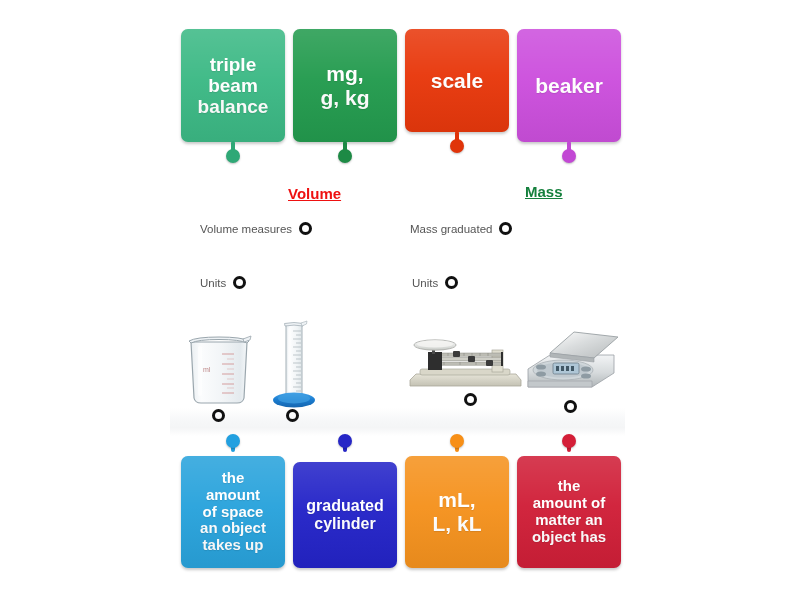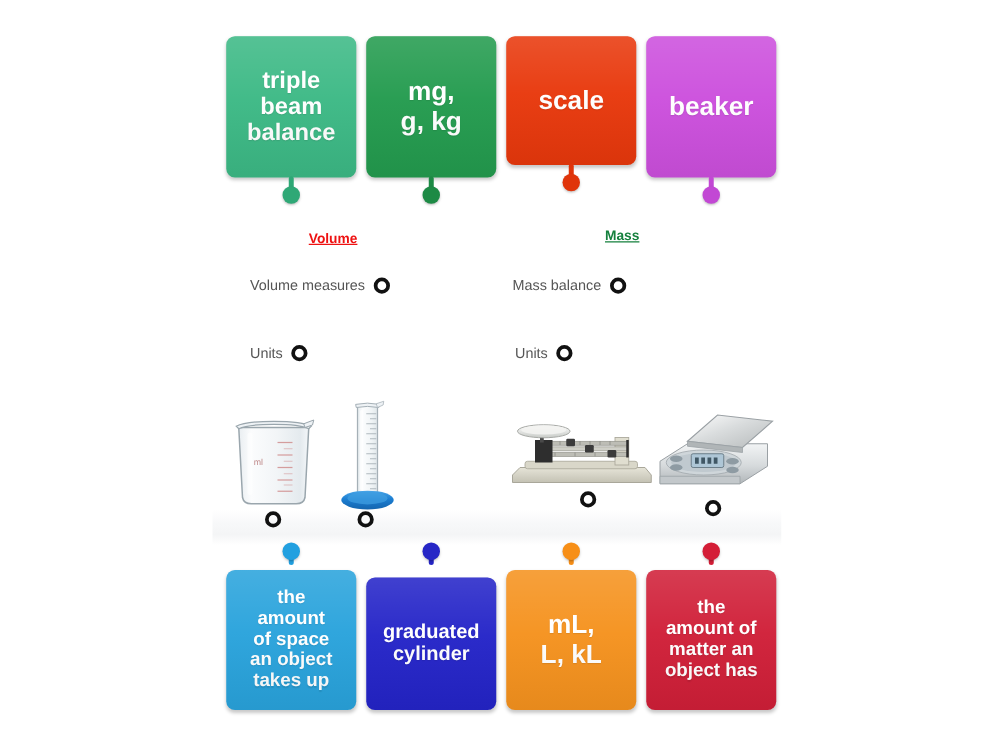--- a/index.html
+++ b/index.html
@@ -86,24 +86,25 @@
     height: 14px;
     border-radius: 50%;
     box-shadow: 0 1px 2px rgba(0,0,0,0.25);
   }
   .pin.up .stem { top: 4px; }
   .pin.up .knob { top: 0px; }
 
   
   .cat-heading {
     position: absolute;
-    font-size: 11px;
+    font-size: 15px;
     font-weight: bold;
     text-decoration: underline;
     white-space: nowrap;
+    margin-left: 41px;
   }
 
   
   .slot-row {
     position: absolute;
     display: flex;
     align-items: center;
     white-space: nowrap;
   }
   .slot-row .slot-label {
@@ -173,21 +174,21 @@
 
   <div class="cat-heading" style="left:247px; top:185px; color:#ee1111;">Volume</div>
   <div class="cat-heading" style="left:484px; top:183px; color:#15803d;">Mass</div>
 
   <div class="slot-row" style="left:200px; top:222px;">
     <span class="slot-label">Volume measures</span>
     <span class="drop-ring"></span>
   </div>
 
   <div class="slot-row" style="left:410px; top:222px;">
-    <span class="slot-label">Mass balance</span>
+    <span class="slot-label">Mass graduated</span>
     <span class="drop-ring"></span>
   </div>
 
   <div class="slot-row" style="left:200px; top:276px;">
     <span class="slot-label">Units</span>
     <span class="drop-ring"></span>
   </div>
 
   <div class="slot-row" style="left:412px; top:276px;">
     <span class="slot-label">Units</span>

